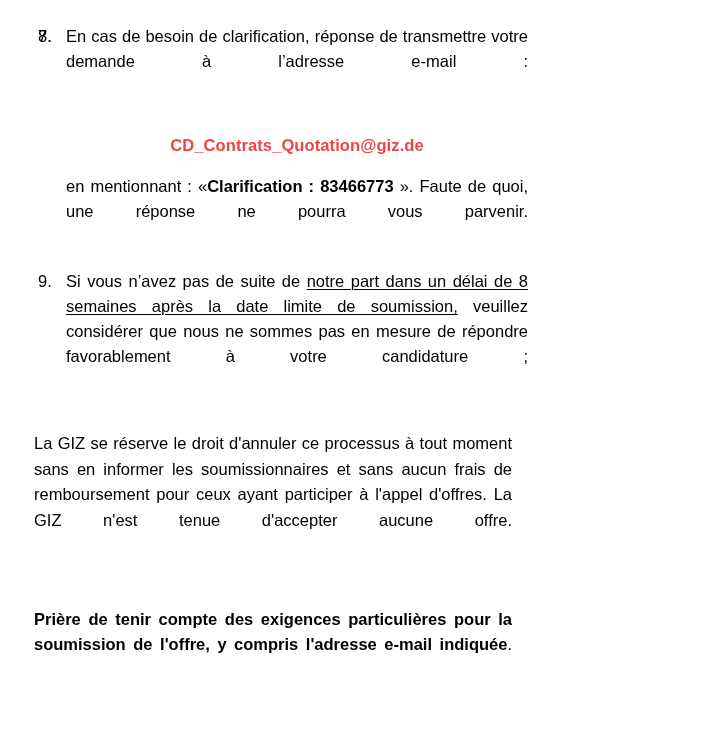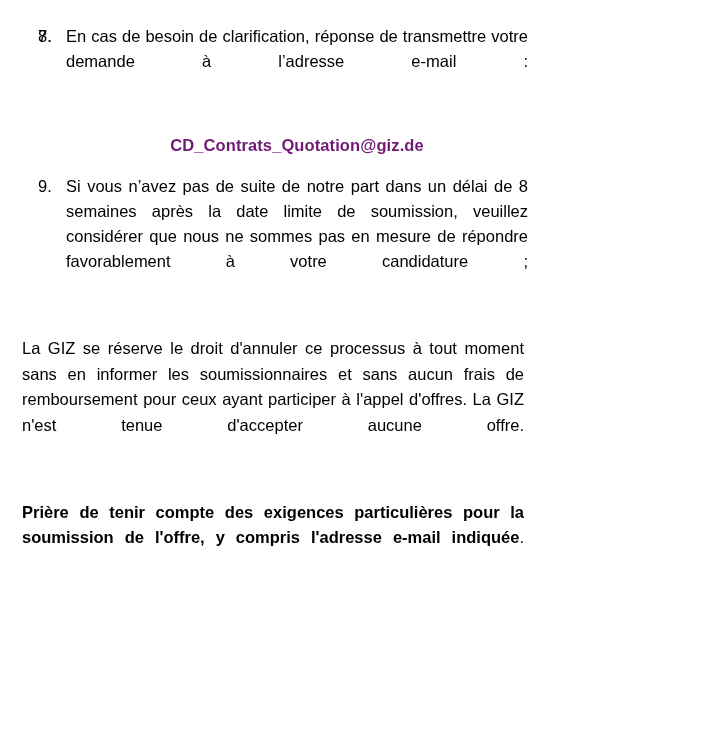--- a/index.html
+++ b/index.html
@@ -61,34 +61,35 @@
     width: 100%;
   }
 
   em.ital {
     font-style: italic;
   }
   .bold {
     font-weight: bold;
   }
   .under {
+    text-decoration: underline;
     text-decoration-thickness: 1px;
     text-underline-offset: 2px;
   }
 
   
   .email-wrap {
     margin: 0;
     padding: 14px 183px 16px 66px;
     text-align: center;
   }
   .email {
     font-size: 16.5px;
     font-weight: bold;
-    color: #701a75;
+    color: #ef4444;
     letter-spacing: 0.1px;
     text-decoration: none;
     line-height: 25px;
     display: inline-block;
   }
 
   
   .cont-para {
     margin: 0 0 20px 0;
     padding-left: 66px;
@@ -98,21 +99,21 @@
     line-height: 25px;
   }
   .cont-para::after {
     content: "";
     display: inline-block;
     width: 100%;
   }
 
   
   .para {
-    margin: 4px;
+    margin: 16px;
     padding-left: 18px;
     padding-right: 183px;
     text-align: justify;
     font-size: 16.5px;
     line-height: 25.5px;
   }
   .para::after {
     content: "";
     display: inline-block;
     width: 100%;
@@ -143,20 +144,21 @@
     <li class="num-item">
       <span class="marker">8.</span>
       <span class="body">En cas de besoin de clarification, réponse de transmettre votre demande à l’adresse e-mail :</span>
     </li>
   </ol>
 
   <div class="email-wrap">
     <a class="email" href="#">CD_Contrats_Quotation@giz.de</a>
   </div>
 
+  <p class="cont-para"><span>en mentionnant : «</span><span class="bold">Clarification : 83466773</span><span> ». Faute de quoi, une réponse ne pourra vous parvenir.</span></p>
 
   <ol class="num-list" start="9">
     <li class="num-item">
       <span class="marker">9.</span>
       <span class="body"><span>Si vous n’avez pas de suite de </span><span class="under">notre part dans un délai de 8 semaines après la date limite de soumission,</span><span> veuillez considérer que nous ne sommes pas en mesure de répondre favorablement à votre candidature ;</span></span>
     </li>
   </ol>
 
   <p class="para lead">La GIZ se réserve le droit d'annuler ce processus à tout moment sans en informer les soumissionnaires et sans aucun frais de remboursement pour ceux ayant participer à l'appel d'offres. La GIZ n'est tenue d'accepter aucune offre.</p>
 

